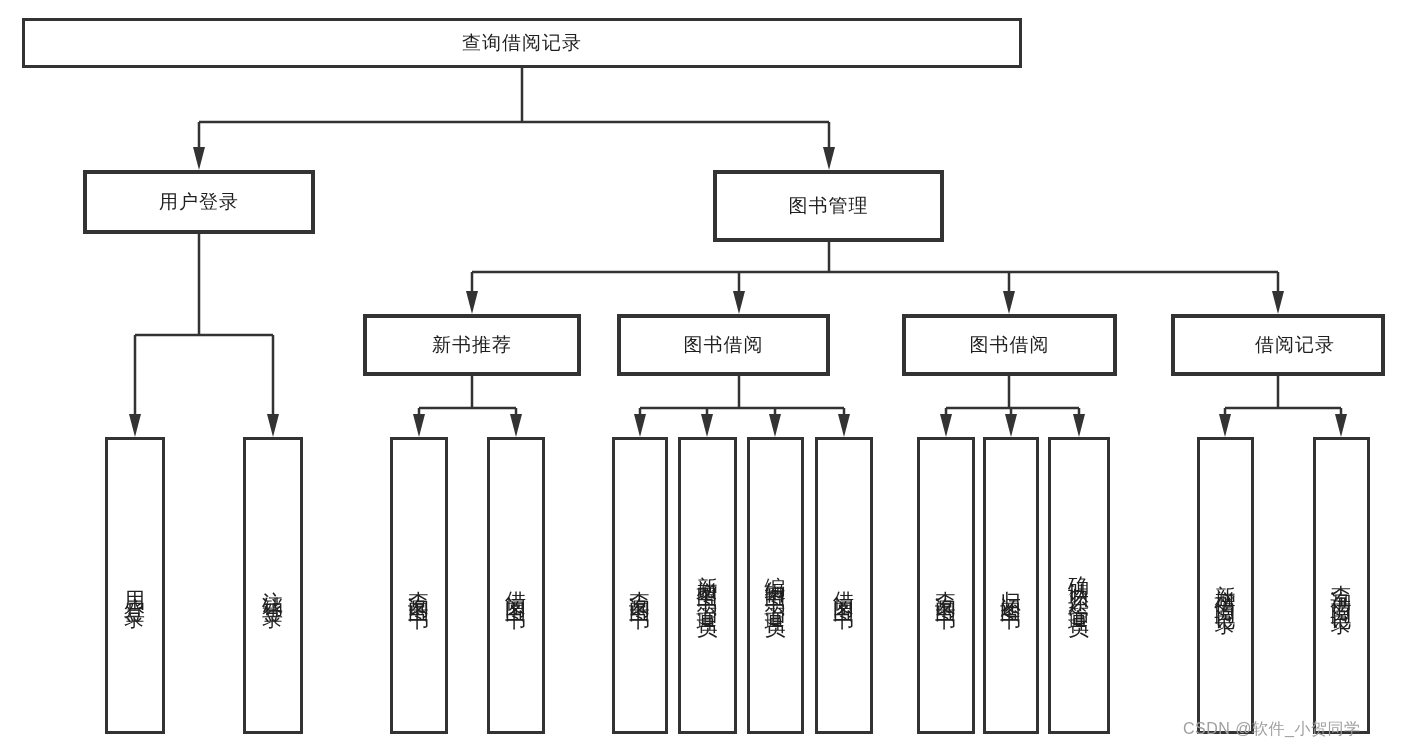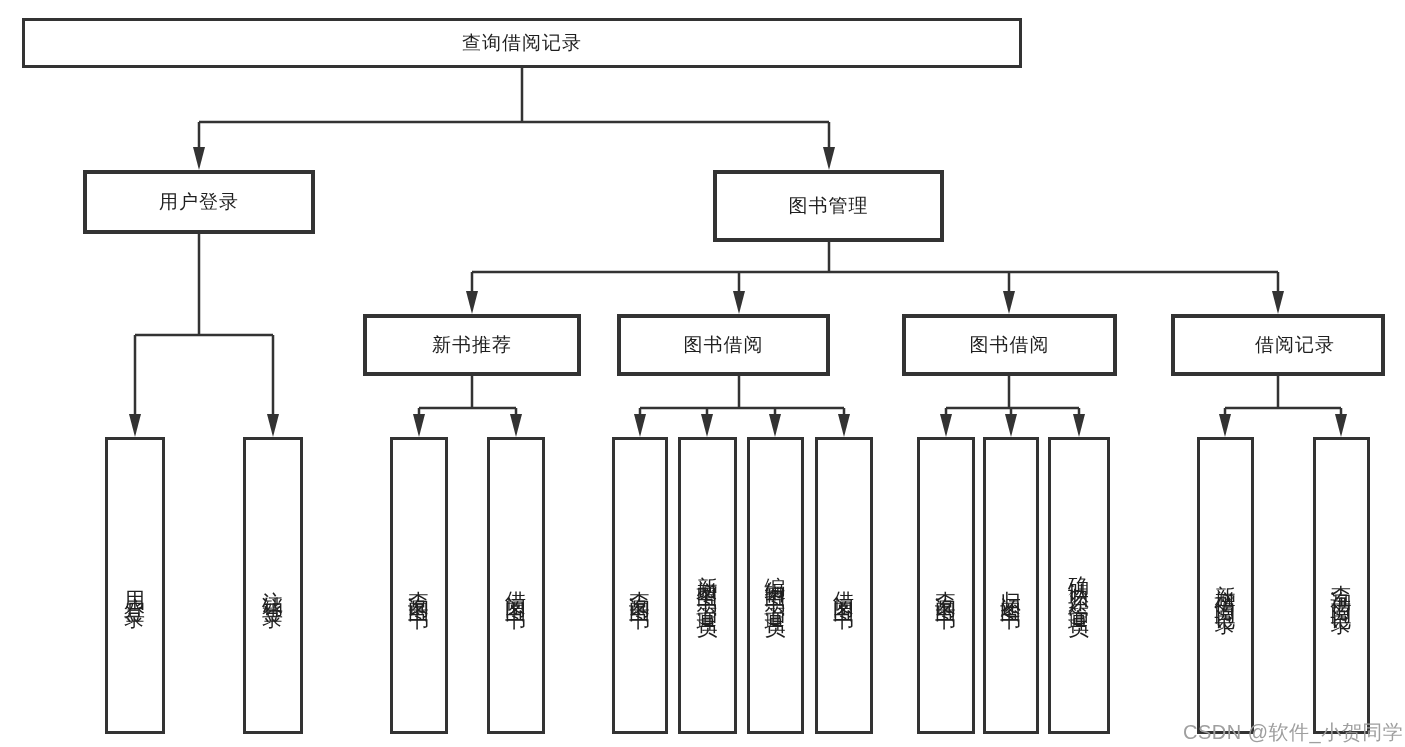--- a/index.html
+++ b/index.html
@@ -35,21 +35,21 @@
     writing-mode: vertical-rl;
     font-size: 21px;
     letter-spacing: 6px;
     line-height: 1;
     white-space: nowrap;
   }
   .watermark {
     position: absolute;
     left: 1183px;
     top: 719px;
-    font-size: 20px;
+    font-size: 16px;
     color: #9f9f9f;
     letter-spacing: 0.5px;
     z-index: 5;
     white-space: nowrap;
   }
 </style>
 </head>
 <body>
 
 <div id="canvas">

